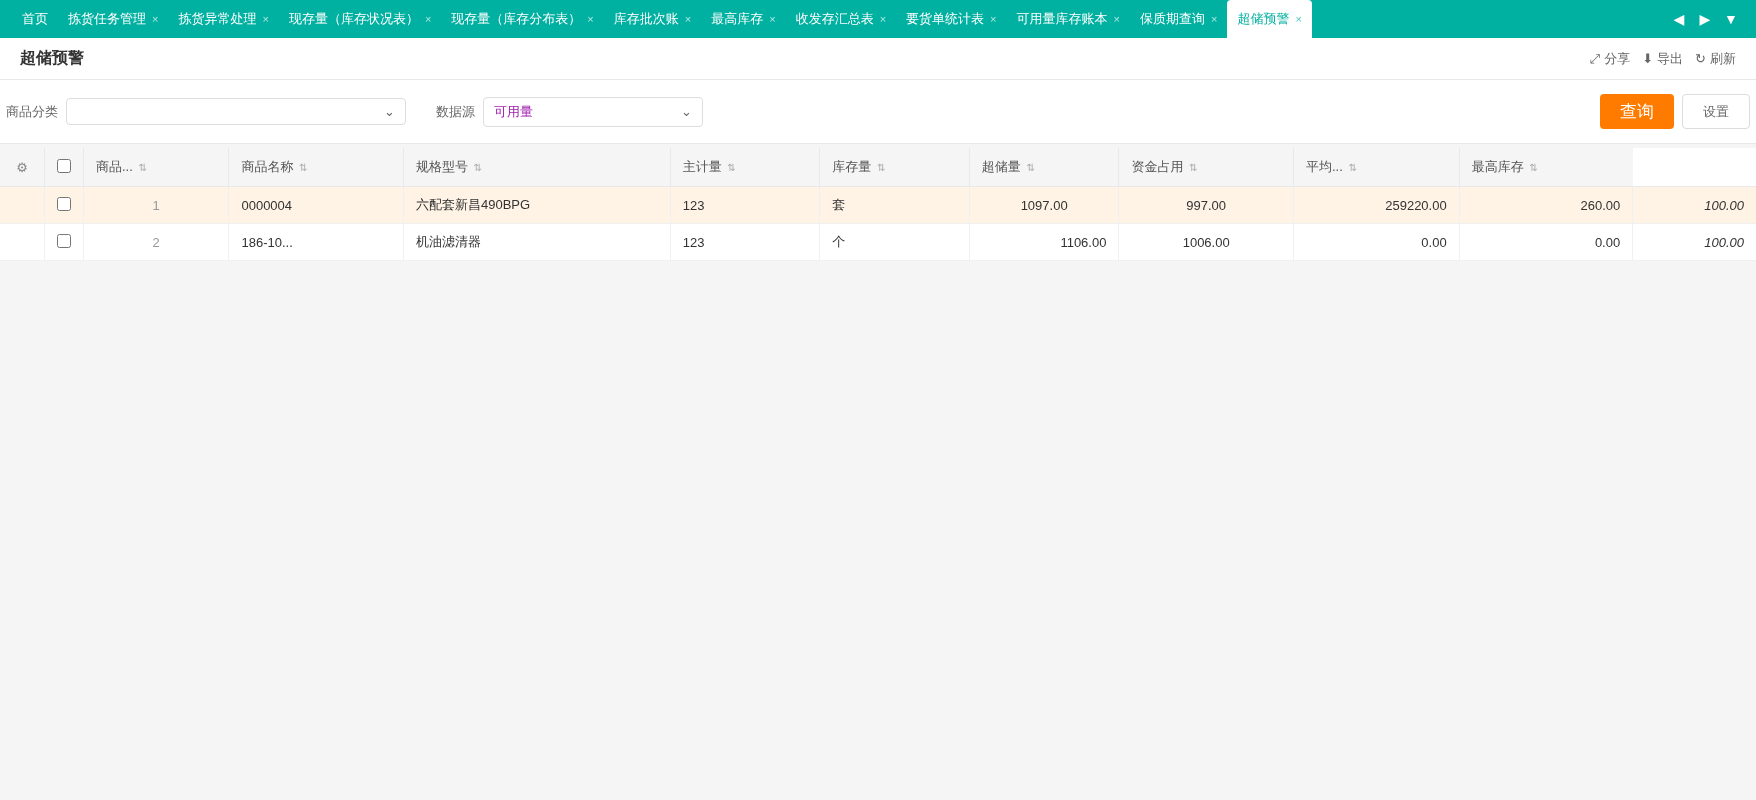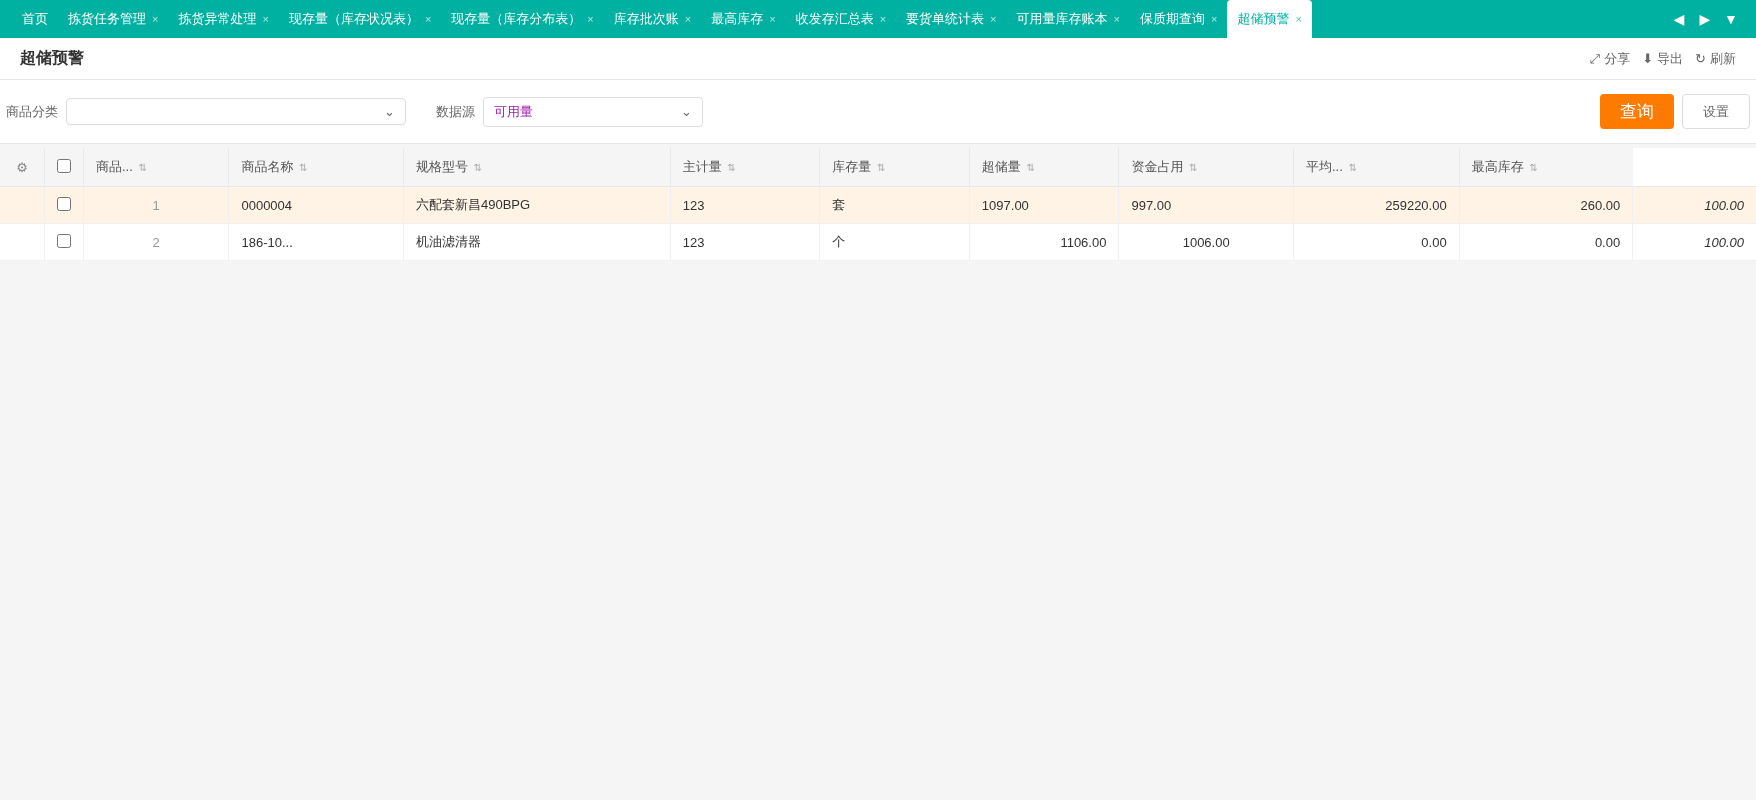--- a/index.html
+++ b/index.html
@@ -341,22 +341,22 @@
     <tr class="highlighted">
     <td class="col-gear"></td>
     <td class="col-checkbox">
       <input type="checkbox" class="cb" style="">
     </td>
     <td style="color:#999;text-align:center;">1</td>
     <td>0000004</td>
     <td>六配套新昌490BPG</td>
     <td>123</td>
     <td>套</td>
-    <td style="text-align:left;">1097.00</td>
-    <td style="text-align:left;">997.00</td>
+    <td style="text-align:center;">1097.00</td>
+    <td style="text-align:center;">997.00</td>
     <td style="text-align:right;">259220.00</td>
     <td style="text-align:right;">260.00</td>
     <td style="text-align:right;">100.00</td>
   </tr>
         <tr>
     <td class="col-gear"></td>
     <td class="col-checkbox">
       <input type="checkbox" class="cb" style="">
     </td>
     <td style="color:#999;text-align:center;">2</td>

